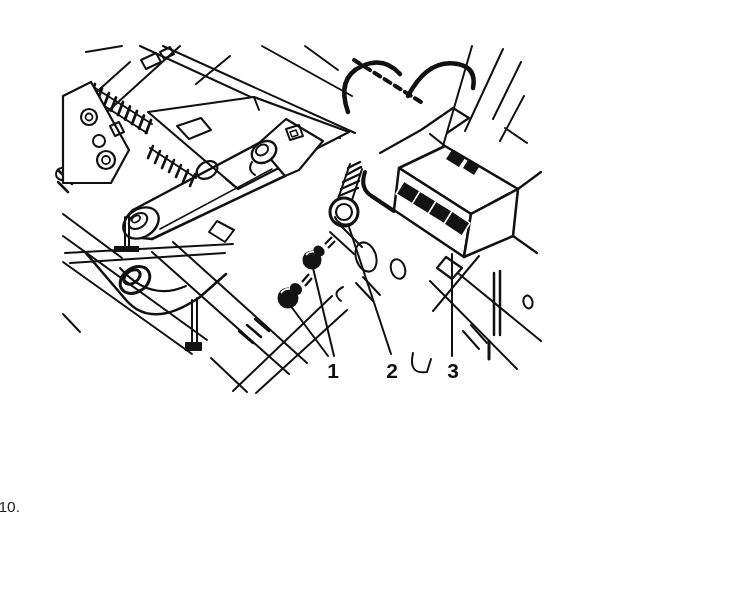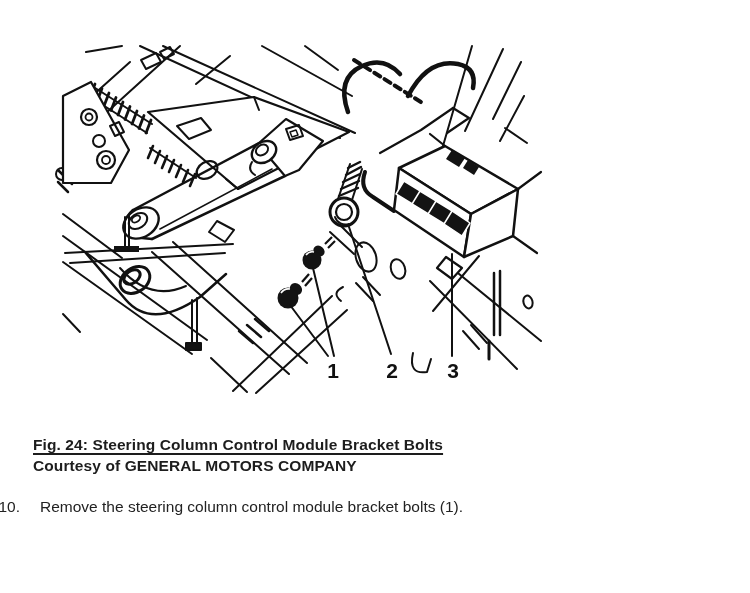--- a/index.html
+++ b/index.html
@@ -223,25 +223,20 @@
       <path d="M313,268 L334,356"></path>
       <path d="M349,227 L391,354"></path>
       <path d="M452,254 L452,356"></path>
     </g>
 
     <text class="callout-label" x="333" y="378" text-anchor="middle">1</text>
     <text class="callout-label" x="392" y="378" text-anchor="middle">2</text>
     <text class="callout-label" x="453" y="378" text-anchor="middle">3</text>
   </svg>
 
-  <div class="caption">
-    <div class="title">Fig. 24: Steering Column Control Module Bracket Bolts</div>
-    <div class="credit">Courtesy of GENERAL MOTORS COMPANY</div>
-  </div>
 
   <div class="steps">
     <div class="step">
       <span class="step-num">10.</span>
-      <span class="step-text">Remove the steering column control module bracket bolts (1).</span>
     </div>
   </div>
 
 </div>
 
 </body></html>

